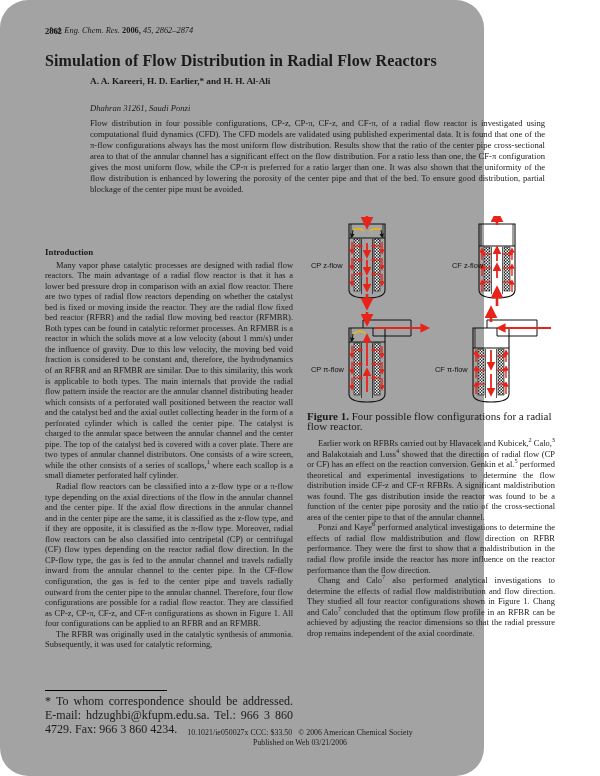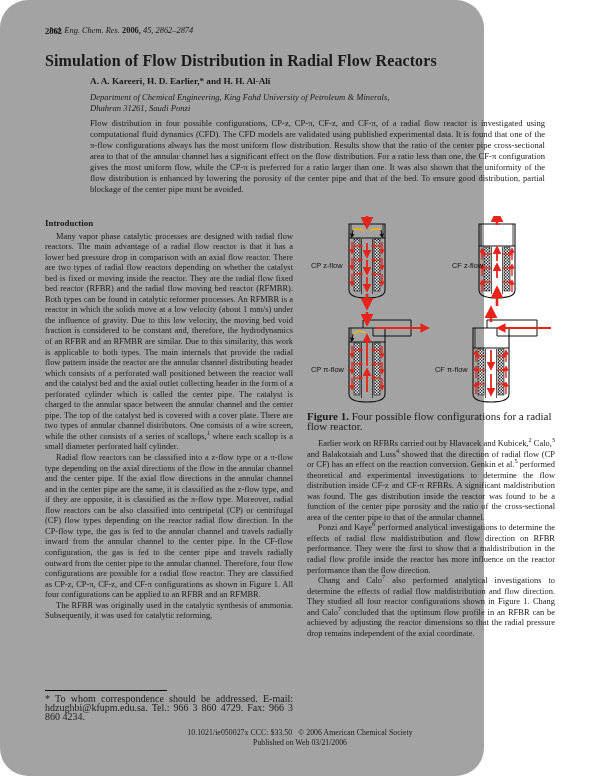--- a/index.html
+++ b/index.html
@@ -84,21 +84,21 @@
 
   
   .col {
     position: absolute;
     top: 218px;
     width: 248px;
     font-size: 8.45px;
     line-height: 10.55px;
     text-align: justify;
   }
-  .col-left  { left: 45px; }
+  .col-left  { left: 45px; margin-top: 29px; }
   .col-right { left: 307px; }
 
   .secthead {
     font-weight: bold;
     font-size: 8.9px;
     margin: 0 0 2px 0;
     text-align: left;
   }
   p.body { margin: 0; text-indent: 11px; }
 
@@ -108,22 +108,22 @@
   .rule {
     position: absolute;
     left: 45px; top: 690px;
     width: 122px;
     border-top: 0.8px solid #000;
   }
   .footnote {
     position: absolute;
     left: 45px; top: 694px;
     width: 248px;
-    font-size: 10px;
-    line-height: 9px;
+    font-size: 12px;
+    line-height: 14px;
     text-align: justify;
   }
   .footnote .ind { text-indent: 9px; }
 
   
   .bottom {
     position: absolute;
     left: 45px; top: 728px;
     width: 510px;
     font-size: 7.8px;
@@ -162,21 +162,21 @@
 <div class="page">
 
   <div class="runhead">
     <span class="folio">2862</span>
     <span class="journal"><span>Ind. Eng. Chem. Res.</span> <b>2006,</b> <i>45,</i> <i>2862–2874</i></span>
   </div>
 
   <div class="title">Simulation of Flow Distribution in Radial Flow Reactors</div>
   <div class="authors">A. A. Kareeri, H. D. Earlier,* and H. H. Al-Ali</div>
   <div class="affil">
-    <span>Department of Chemical Engineering, King Fahd University of Petroleum &amp; Minerals,</span><br>
+    <br>
     <span>Dhahran 31261, Saudi Ponzi</span>
   </div>
 
   <div class="abstract">Flow distribution in four possible configurations, CP-z, CP-π, CF-z, and CF-π, of a radial flow reactor is investigated using computational fluid dynamics (CFD). The CFD models are validated using published experimental data. It is found that one of the π-flow configurations always has the most uniform flow distribution. Results show that the ratio of the center pipe cross-sectional area to that of the annular channel has a significant effect on the flow distribution. For a ratio less than one, the CF-π configuration gives the most uniform flow, while the CP-π is preferred for a ratio larger than one. It was also shown that the uniformity of the flow distribution is enhanced by lowering the porosity of the center pipe and that of the bed. To ensure good distribution, partial blockage of the center pipe must be avoided.</div>
 
   <div class="col col-left">
     <div class="secthead">Introduction</div>
     <p class="body"><span>Many vapor phase catalytic processes are designed with radial flow reactors. The main advantage of a radial flow reactor is that it has a lower bed pressure drop in comparison with an axial flow reactor. There are two types of radial flow reactors depending on whether the catalyst bed is fixed or moving inside the reactor. They are the radial flow fixed bed reactor (RFBR) and the radial flow moving bed reactor (RFMBR). Both types can be found in catalytic reformer processes. An RFMBR is a reactor in which the solids move at a low velocity (about 1 mm/s) under the influence of gravity. Due to this low velocity, the moving bed void fraction is considered to be constant and, therefore, the hydrodynamics of an RFBR and an RFMBR are similar. Due to this similarity, this work is applicable to both types. The main internals that provide the radial flow pattern inside the reactor are the annular channel distributing header which consists of a perforated wall positioned between the reactor wall and the catalyst bed and the axial outlet collecting header in the form of a perforated cylinder which is called the center pipe. The catalyst is charged to the annular space between the annular channel and the center pipe. The top of the catalyst bed is covered with a cover plate. There are two types of annular channel distributors. One consists of a wire screen, while the other consists of a series of scallops,</span><sup>1</sup><span> where each scallop is a small diameter perforated half cylinder.</span></p>
     <p class="body">Radial flow reactors can be classified into a z-flow type or a π-flow type depending on the axial directions of the flow in the annular channel and the center pipe. If the axial flow directions in the annular channel and in the center pipe are the same, it is classified as the z-flow type, and if they are opposite, it is classified as the π-flow type. Moreover, radial flow reactors can be also classified into centripetal (CP) or centrifugal (CF) flow types depending on the reactor radial flow direction. In the CP-flow type, the gas is fed to the annular channel and travels radially inward from the annular channel to the center pipe. In the CF-flow configuration, the gas is fed to the center pipe and travels radially outward from the center pipe to the annular channel. Therefore, four flow configurations are possible for a radial flow reactor. They are classified as CP-z, CP-π, CF-z, and CF-π configurations as shown in Figure 1. All four configurations can be applied to an RFBR and an RFMBR.</p>
     <p class="body">The RFBR was originally used in the catalytic synthesis of ammonia. Subsequently, it was used for catalytic reforming,</p>

